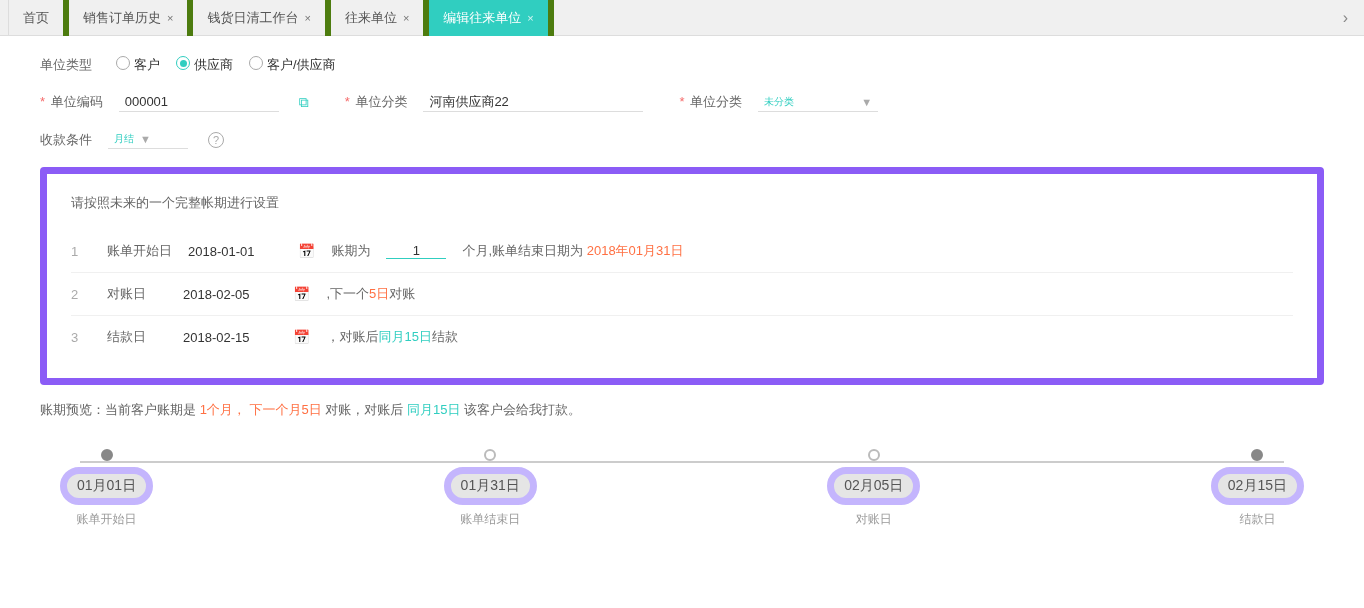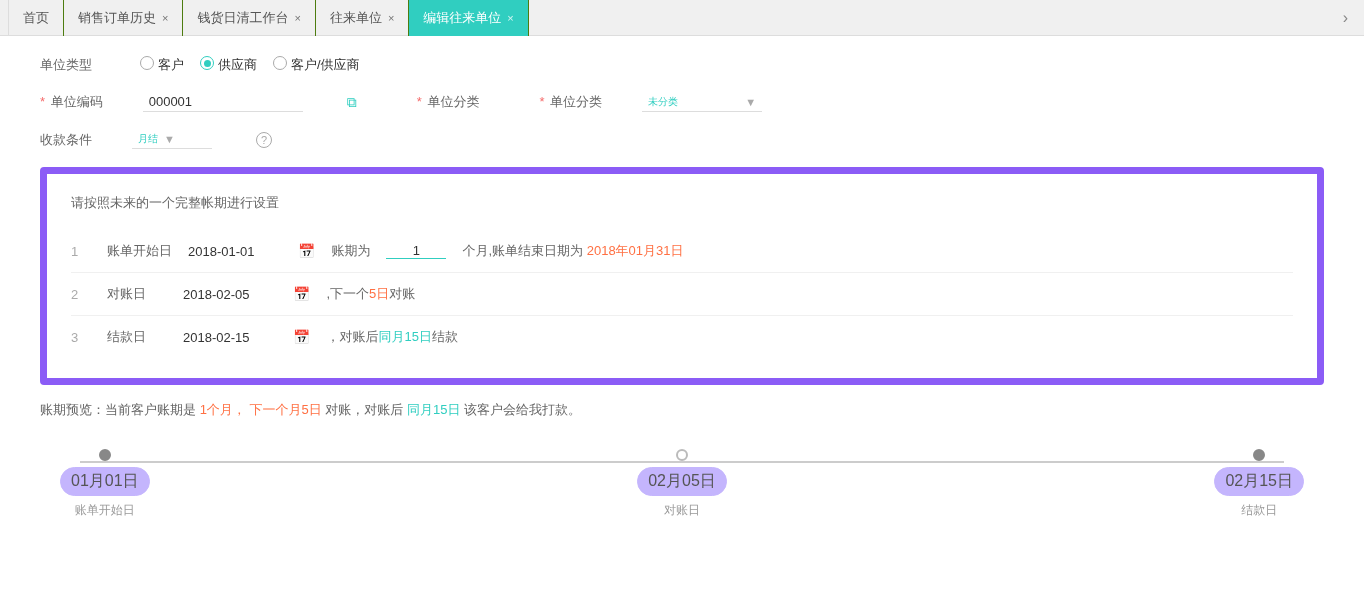--- a/index.html
+++ b/index.html
@@ -15,21 +15,21 @@
       padding: 0 8px;
     }
     .tab {
       display: flex;
       align-items: center;
       padding: 0 14px;
       height: 36px;
       cursor: pointer;
       font-size: 13px;
       color: #555;
-      border-right: 1px solid #4d7c0f;
+      border-right: 6px solid #4d7c0f;
       gap: 6px;
       white-space: nowrap;
     }
     .tab:first-child { border-left: 1px solid #ddd; }
     .tab.active {
       background: #30cec0;
       color: #fff;
     }
     .tab .close-icon { font-size: 11px; color: inherit; opacity: 0.8; }
     .tab-more {
@@ -45,21 +45,21 @@
       background: #fff;
       padding: 20px 40px;
       min-height: 572px;
     }
 
     
     .form-row {
       display: flex;
       align-items: center;
       margin-bottom: 18px;
-      gap: 40px;
+      gap: 16px;
     }
     .form-label {
       color: #666;
       font-size: 13px;
       white-space: nowrap;
     }
     .required-star { color: #f56c6c; margin-right: 2px; }
 
     
     .radio-group { display: flex; gap: 16px; align-items: center; }
@@ -162,23 +162,23 @@
       display: flex;
       flex-direction: column;
       align-items: center;
       gap: 6px;
     }
     .tl-dot {
       width: 12px; height: 12px; border-radius: 50%;
       border: 2px solid #bbb; background: #fff;
     }
     .tl-date {
-      background: #c4b5fd; border: 1px solid #c4b5fd;
+      background: #e5e5e5; border: 7px solid #c4b5fd;
       border-radius: 20px; padding: 3px 10px;
-      font-size: 16px; color: #555; white-space: nowrap;
+      font-size: 14px; color: #555; white-space: nowrap;
     }
     .tl-label { font-size: 12px; color: #999; }
     .tl-start .tl-dot { background: #888; border-color: #888; }
     .tl-end .tl-dot { background: #888; border-color: #888; }
 
     .unit-type-label { color: #666; margin-right: 8px; }
   </style>
 </head>
 <body>
 
@@ -232,20 +232,21 @@
       <span class="required-star">*</span>
       <span>单位编码</span>
     </span>
     <input class="form-input" type="text" value="000001" style="">
     <span class="calendar-icon">⧉</span>
 
     <span class="form-label" style="margin-left:20px;">
       <span class="required-star">*</span>
       <span>单位分类</span>
     </span>
+    <input class="form-input wide" type="text" value="河南供应商22" style="">
 
     <span class="form-label" style="margin-left:20px;">
       <span class="required-star">*</span>
       <span>单位分类</span>
     </span>
     <div class="select-field">
       <span class="select-value">未分类</span>
       <span style="flex:1"></span>
       <span class="chevron-icon">▼</span>
     </div>
@@ -313,20 +314,25 @@
   <div class="timeline">
     <div class="timeline-line"></div>
     <div class="timeline-items">
 
       <div class="timeline-item tl-start">
         <div class="tl-dot"></div>
         <div class="tl-date">01月01日</div>
         <div class="tl-label">账单开始日</div>
       </div>
 
+      <div class="timeline-item">
+        <div class="tl-dot"></div>
+        <div class="tl-date">01月31日</div>
+        <div class="tl-label">账单结束日</div>
+      </div>
 
       <div class="timeline-item">
         <div class="tl-dot"></div>
         <div class="tl-date">02月05日</div>
         <div class="tl-label">对账日</div>
       </div>
 
       <div class="timeline-item tl-end">
         <div class="tl-dot"></div>
         <div class="tl-date">02月15日</div>

